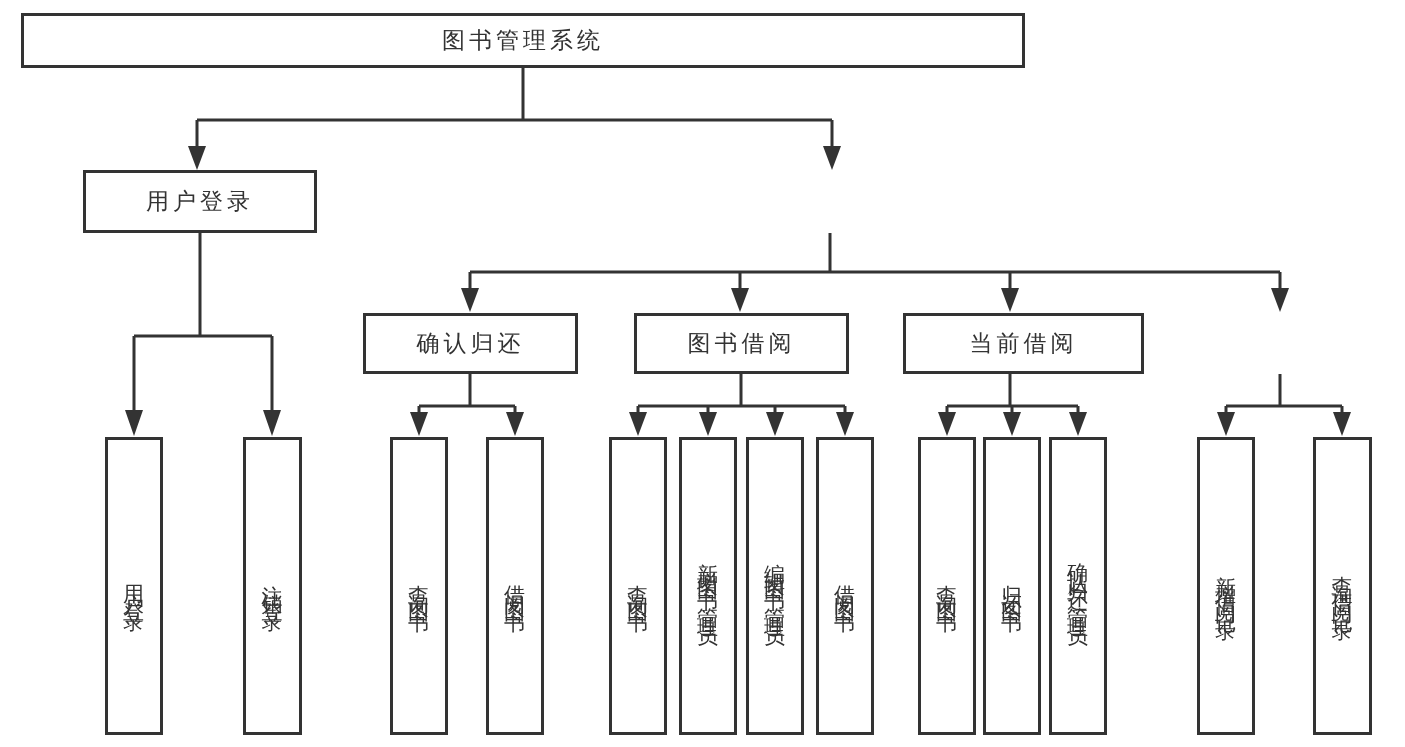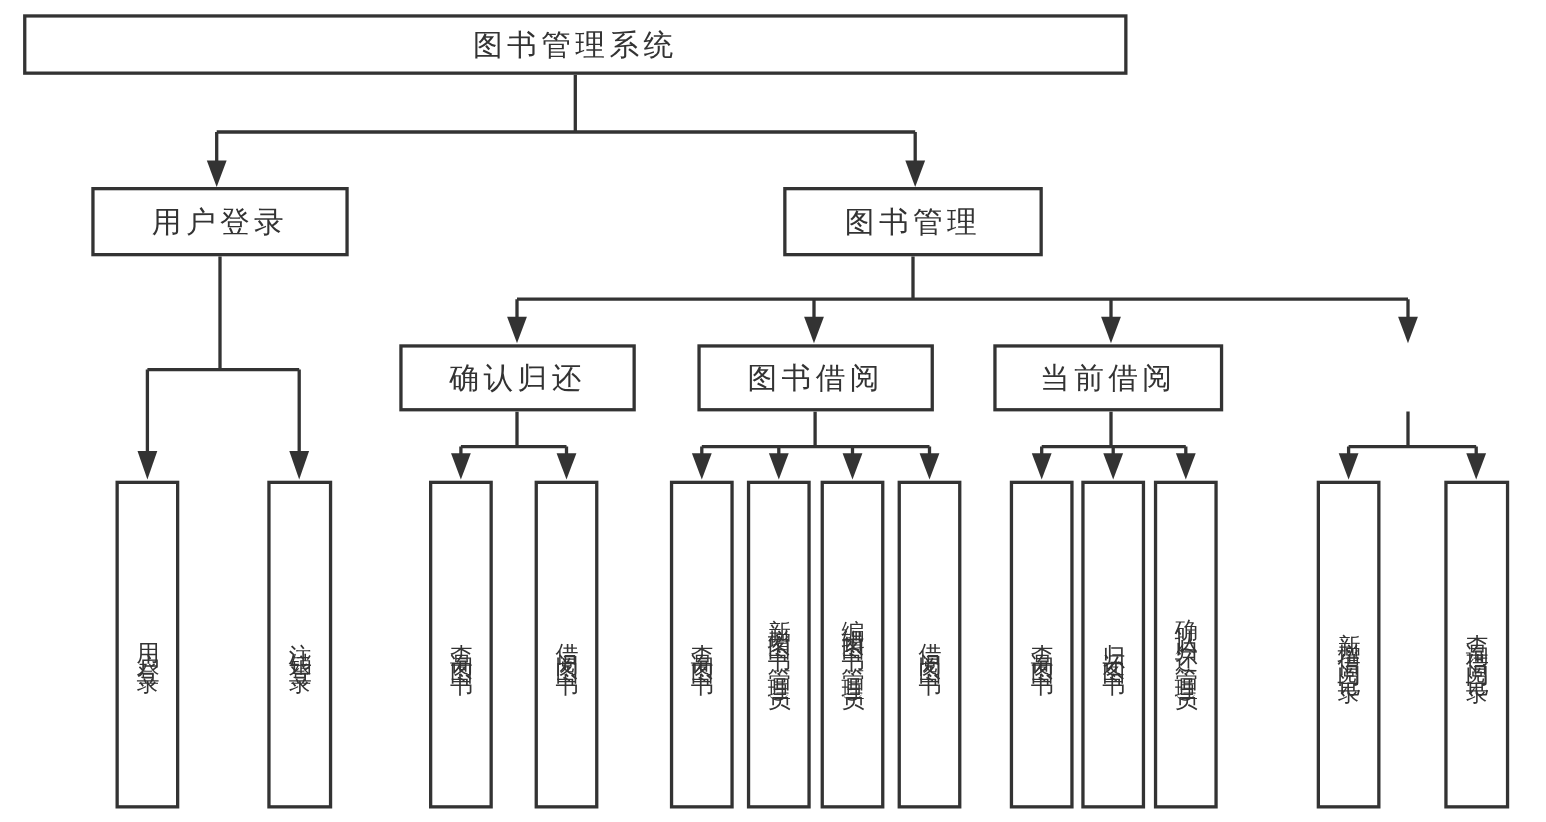--- a/index.html
+++ b/index.html
@@ -20,21 +20,21 @@
   .connectors path{stroke:var(--line);stroke-width:3;fill:none;}
   .connectors polygon{fill:var(--line);stroke:none;}
   .node{
     position:absolute;
     box-sizing:border-box;
     border:3px solid var(--line);
     background:#fff;
     display:flex;align-items:center;justify-content:center;
     color:var(--text);
   }
-  .hlabel{font-size:27px;letter-spacing:4px;white-space:nowrap;}
+  .hlabel{font-size:23px;letter-spacing:4px;white-space:nowrap;}
   .vtext{
     writing-mode:vertical-rl;
     text-orientation:mixed;
     font-size:21px;
     letter-spacing:9px;
     line-height:1;
     color:var(--text);
     white-space:nowrap;
   }
   .watermark{
@@ -102,31 +102,28 @@
     </g>
   </svg>
 
   <div class="node" style="left:21px;top:13px;width:1004px;height:55px">
     <span class="hlabel">图书管理系统</span>
   </div>
 
   <div class="node" style="left:83px;top:170px;width:234px;height:63px">
     <span class="hlabel">用户登录</span>
   </div>
-  <div class="node" style="left:712px;top:170px;width:236px;height:63px">
-    <span class="hlabel">图书管理</span>
-  </div>
 
   <div class="node" style="left:363px;top:313px;width:215px;height:61px">
     <span class="hlabel">确认归还</span>
   </div>
   <div class="node" style="left:634px;top:313px;width:215px;height:61px">
     <span class="hlabel">图书借阅</span>
   </div>
-  <div class="node" style="left:903px;top:313px;width:209px;height:61px">
+  <div class="node" style="left:903px;top:313px;width:241px;height:61px">
     <span class="hlabel">当前借阅</span>
   </div>
 
   <div class="node" style="left:105px;top:437px;width:58px;height:298px">
     <span class="vtext">用户登录</span>
   </div>
   <div class="node" style="left:243px;top:437px;width:59px;height:298px">
     <span class="vtext">注销登录</span>
   </div>
 

